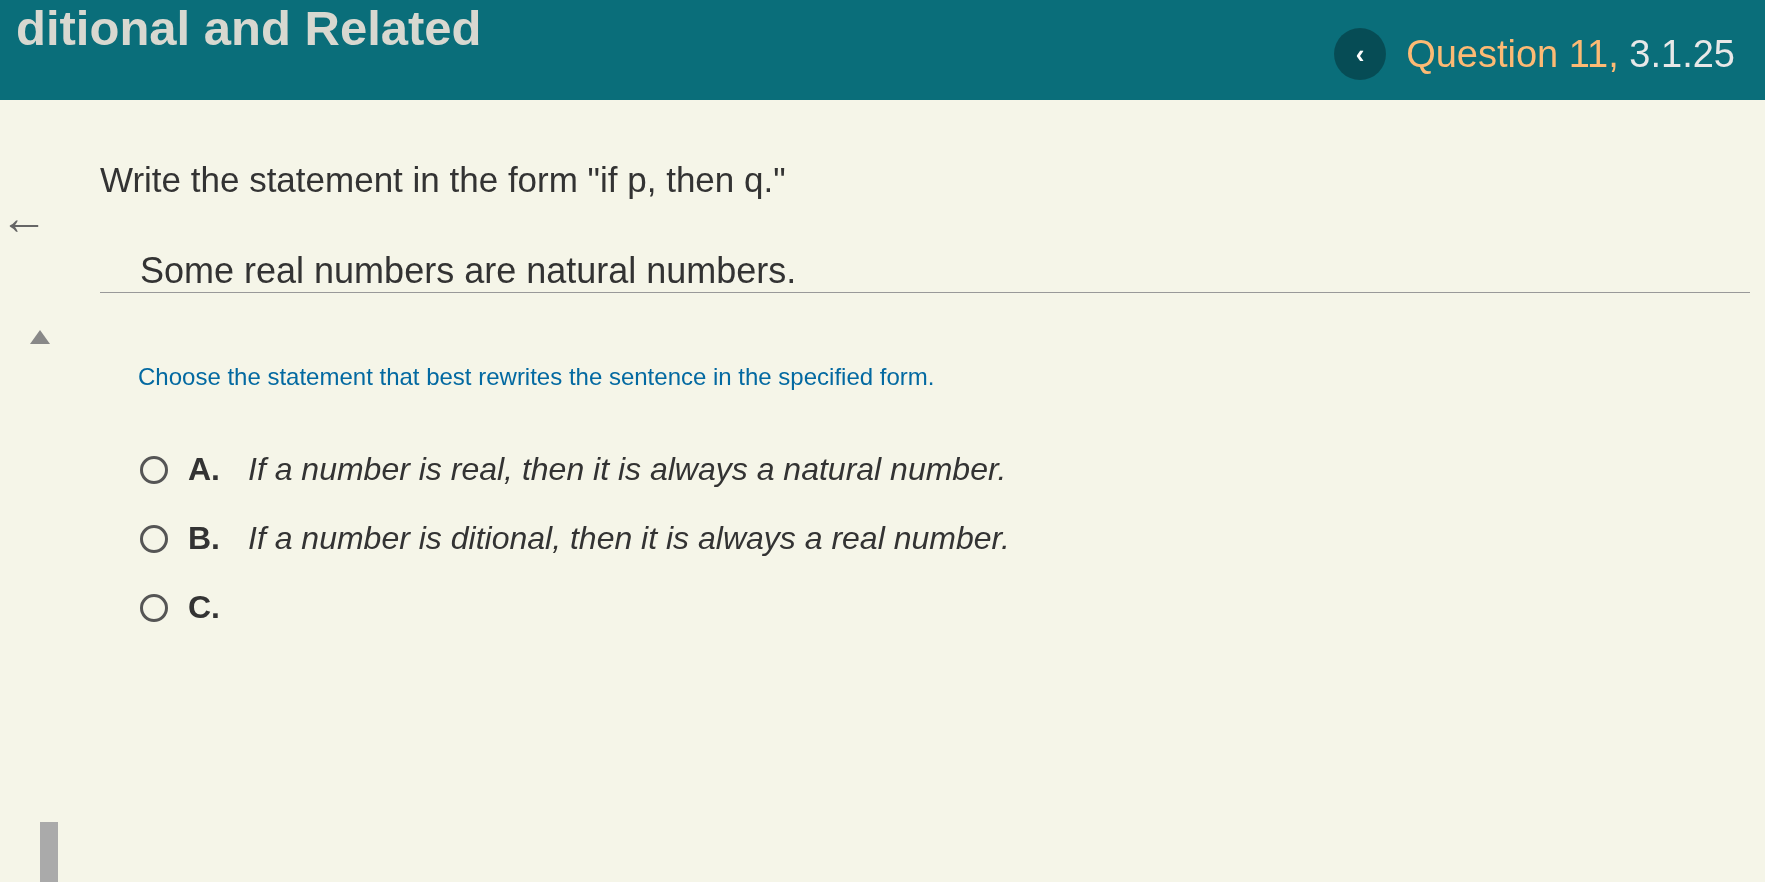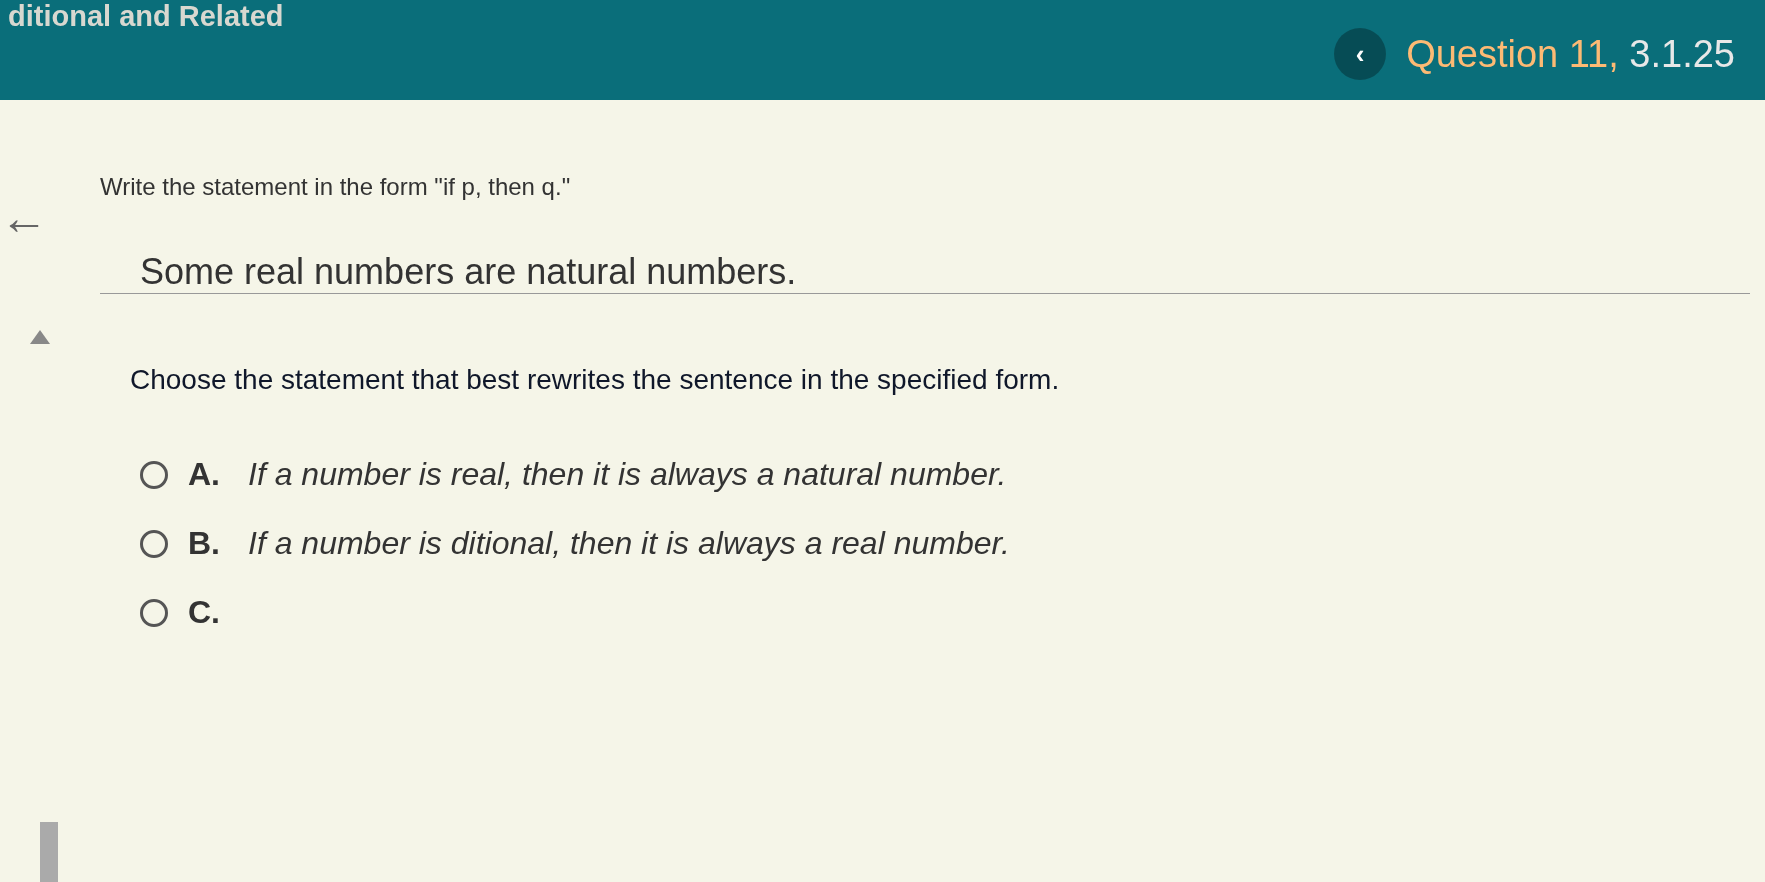--- a/index.html
+++ b/index.html
@@ -18,24 +18,24 @@
       background: #0a6e7a;
       color: #fff;
       height: 100px;
       display: flex;
       align-items: flex-start;
       justify-content: space-between;
       padding: 8px 30px 0 0;
       position: relative;
     }
     .header-title {
-      font-size: 29px;
+      font-size: 49px;
       font-weight: bold;
       color: #d8d8d0;
-      padding-left: 8px;
+      padding-left: 16px;
       margin-top: -8px;
     }
     .header-right {
       display: flex;
       align-items: center;
       gap: 20px;
       margin-top: 20px;
     }
     .prev-btn {
       width: 52px;
@@ -78,41 +78,40 @@
       left: 30px;
       top: 230px;
       width: 0;
       height: 0;
       border-left: 10px solid transparent;
       border-right: 10px solid transparent;
       border-bottom: 14px solid #888;
       cursor: pointer;
     }
     .instruction {
-      font-size: 24px;
+      font-size: 35px;
       color: #333;
       margin-bottom: 50px;
-      margin-top: 13px;
     }
     .statement {
       font-size: 36px;
       color: #333;
       margin-left: 40px;
     }
     .divider {
       border: none;
       border-top: 1px solid #999;
       margin: 0 0 70px 0;
       width: 1650px;
     }
     .choose-text {
-      font-size: 28px;
-      color: #0f172a;
+      font-size: 24px;
+      color: #0369a1;
       margin-bottom: 60px;
-      margin-left: 30px;
+      margin-left: 38px;
     }
     .options {
       margin-left: 40px;
     }
     .option {
       display: flex;
       align-items: center;
       margin-bottom: 32px;
       cursor: pointer;
     }

